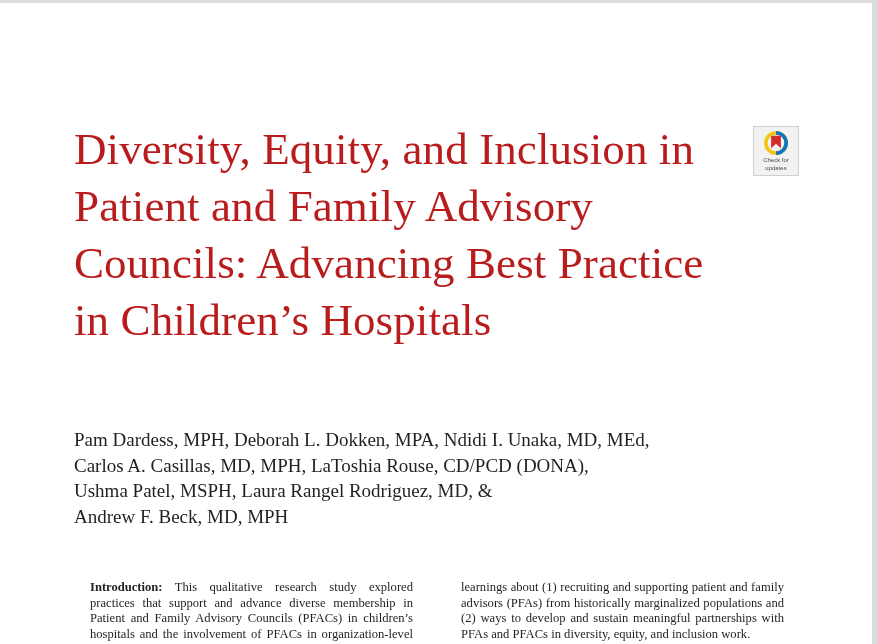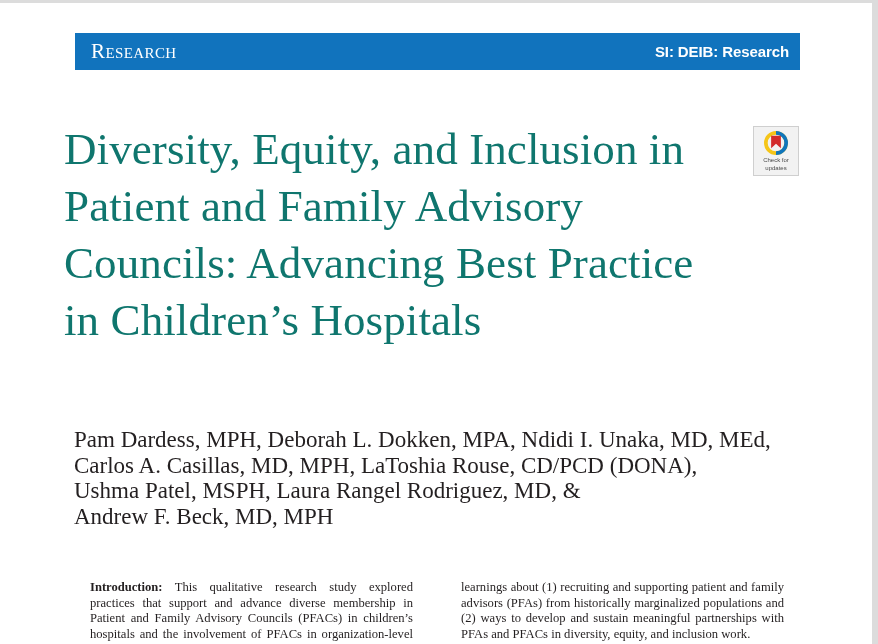--- a/index.html
+++ b/index.html
@@ -95,41 +95,41 @@
     line-height: 7.5px;
     color: #4a4a4a;
     text-align: center;
     margin-top: 1px;
     white-space: pre-line;
   }
 
   
   .title {
     position: absolute;
-    left: 64px;
+    left: 74px;
     top: 118px;
     width: 660px;
-    color: #0f766e;
+    color: #b91c1c;
     font-family: "Liberation Serif", serif;
     font-size: 45px;
     font-weight: normal;
     line-height: 57px;
     letter-spacing: 0.1px;
     margin: 0;
   }
 
   
   .authors {
     position: absolute;
     left: 74px;
     top: 424px;
     width: 700px;
     color: #231f20;
     font-family: "Liberation Serif", serif;
-    font-size: 23px;
+    font-size: 19px;
     line-height: 25.5px;
     white-space: pre-line;
   }
 
   
   .abstract {
     position: absolute;
     left: 74px;
     top: 561px;
     width: 726px;
@@ -152,24 +152,20 @@
   .abstract-lead { font-weight: bold; }
 </style>
 </head>
 <body>
 
 <div class="page-edge-top"></div>
 <div class="page-edge-right"></div>
 
 <div class="page">
 
-  <div class="header-bar">
-    <span class="header-section">Research</span>
-    <span class="header-issue">SI: DEIB: Research</span>
-  </div>
 
   <div class="crossmark">
     <svg class="crossmark-mark" viewBox="0 0 64 64">
       <circle cx="32" cy="32" r="25" fill="none" stroke="#f5c518" stroke-width="9"></circle>
       <path d="M32 7 A25 25 0 0 1 32 57" fill="none" stroke="#0f75bc" stroke-width="9"></path>
       <path d="M20 14 h24 v31 l-12 -11 -12 11 z" fill="#d22b2b"></path>
     </svg>
     <div class="crossmark-label">Check for
 updates</div>
   </div>

